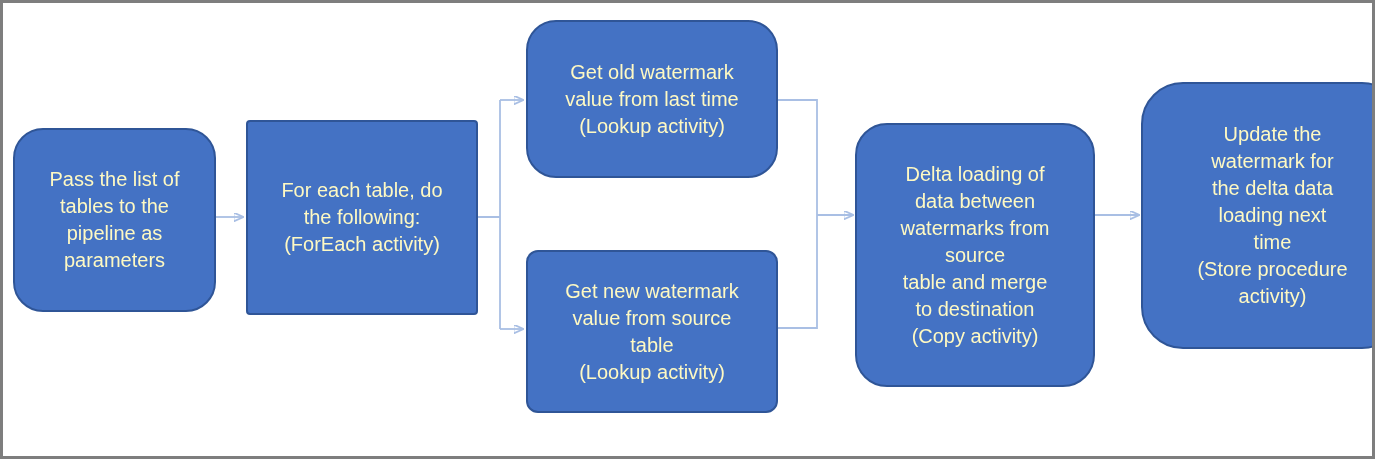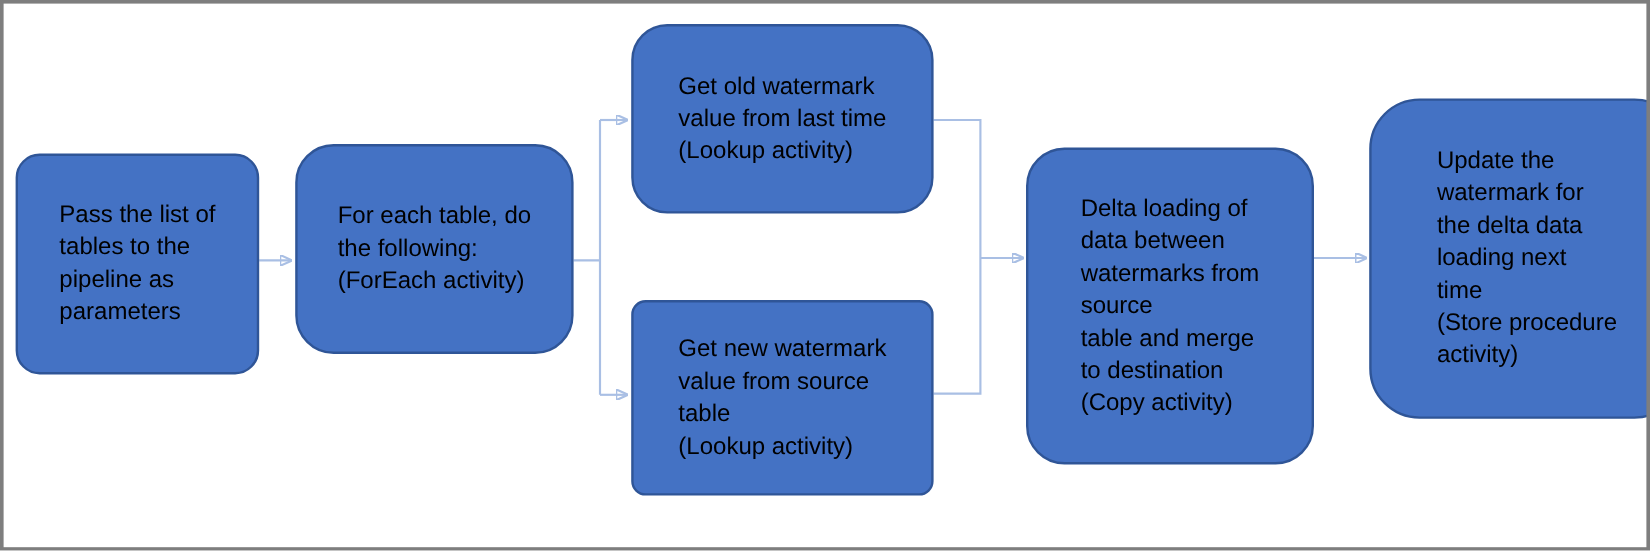--- a/index.html
+++ b/index.html
@@ -16,24 +16,25 @@
     inset: 0;
     border: 3px solid #7e7e7e;
     pointer-events: none;
     box-sizing: border-box;
   }
   .node {
     position: absolute;
     box-sizing: border-box;
     background: #4472C4;
     border: 2px solid #2F5597;
-    color: #000000;
+    color: #fef9c3;
     display: flex;
     align-items: center;
     justify-content: center;
+    text-align: center;
     white-space: pre-line;
     font-size: 20px;
     line-height: 27px;
     padding: 4px 20px;
   }
   svg.connectors {
     position: absolute;
     left: 0;
     top: 0;
     pointer-events: none;
@@ -57,26 +58,26 @@
     </defs>
     <path d="M216,217 H243" marker-end="url(#ah)"></path>
     <path d="M478,217 H500 M500,100 V329"></path>
     <path d="M500,100 H523" marker-end="url(#ah)"></path>
     <path d="M500,329 H523" marker-end="url(#ah)"></path>
     <path d="M778,100 H817 V328 H778"></path>
     <path d="M817,215 H853" marker-end="url(#ah)"></path>
     <path d="M1095,215 H1139" marker-end="url(#ah)"></path>
   </svg>
 
-  <div class="node" style="left:13px; top:128px; width:203px; height:184px; border-radius:20px;">Pass the list of
+  <div class="node" style="left:13px; top:128px; width:203px; height:184px; border-radius:30px;">Pass the list of
 tables to the
 pipeline as
 parameters</div>
 
-  <div class="node" style="left:246px; top:120px; width:232px; height:175px; border-radius:32px;">For each table, do
+  <div class="node" style="left:246px; top:120px; width:232px; height:195px; border-radius:4px;">For each table, do
 the following:
 (ForEach activity)</div>
 
   <div class="node" style="left:526px; top:20px; width:252px; height:158px; border-radius:30px;">Get old watermark
 value from last time
 (Lookup activity)</div>
 
   <div class="node" style="left:526px; top:250px; width:252px; height:163px; border-radius:12px;">Get new watermark
 value from source
 table

